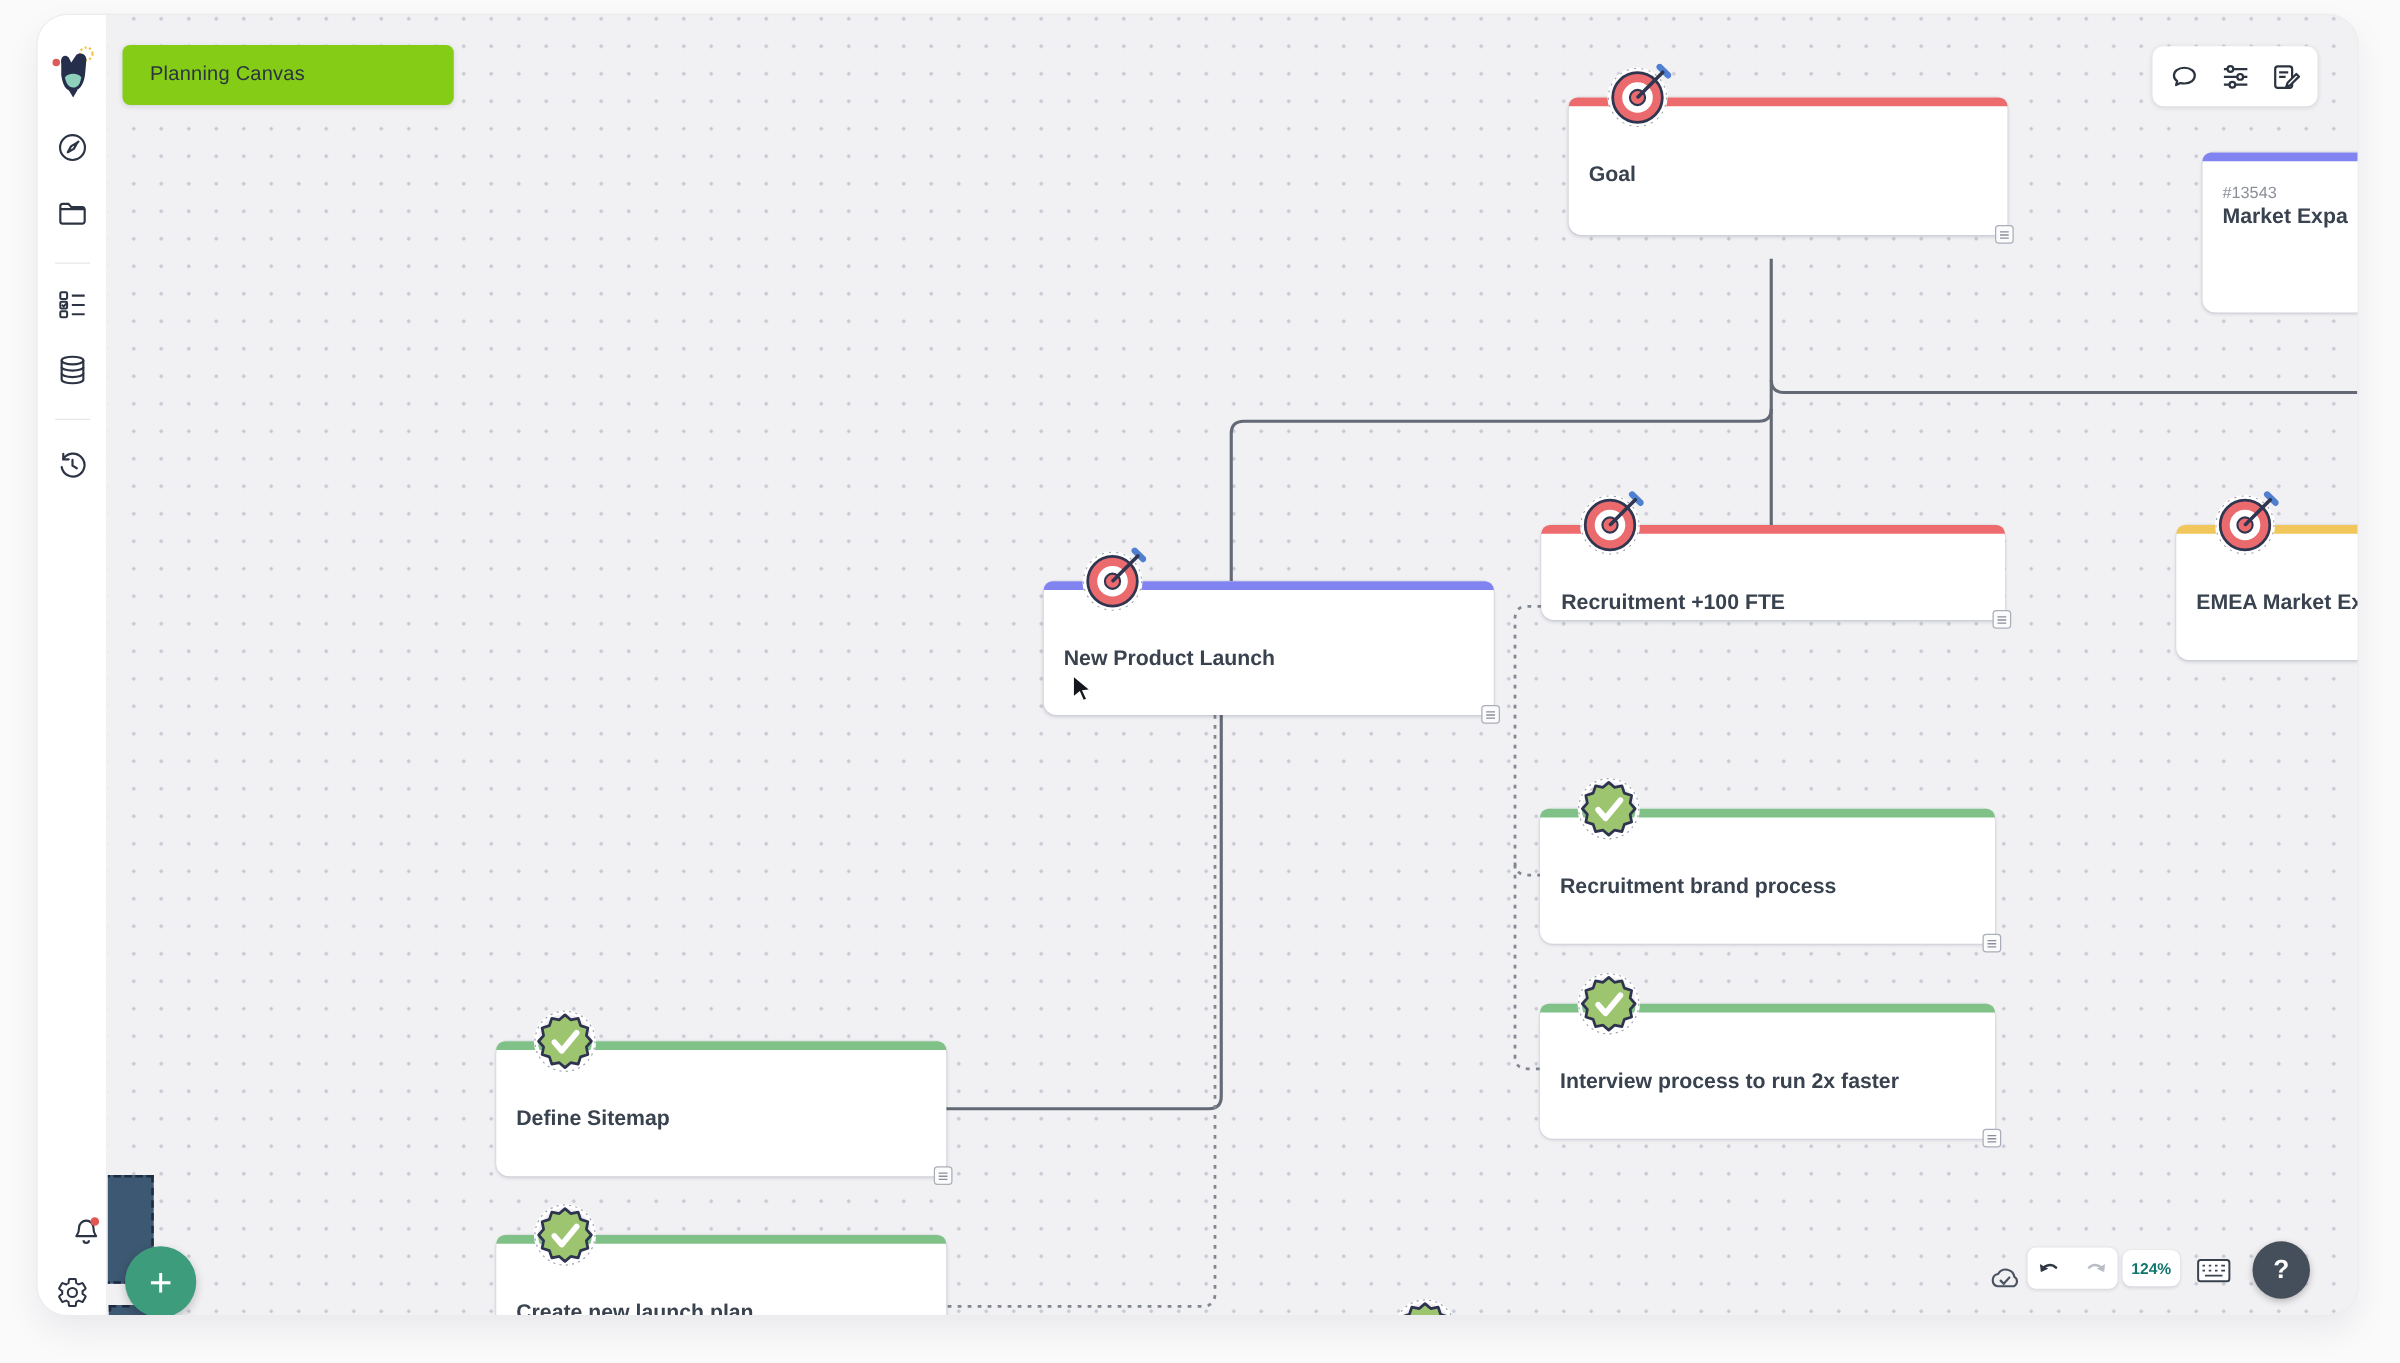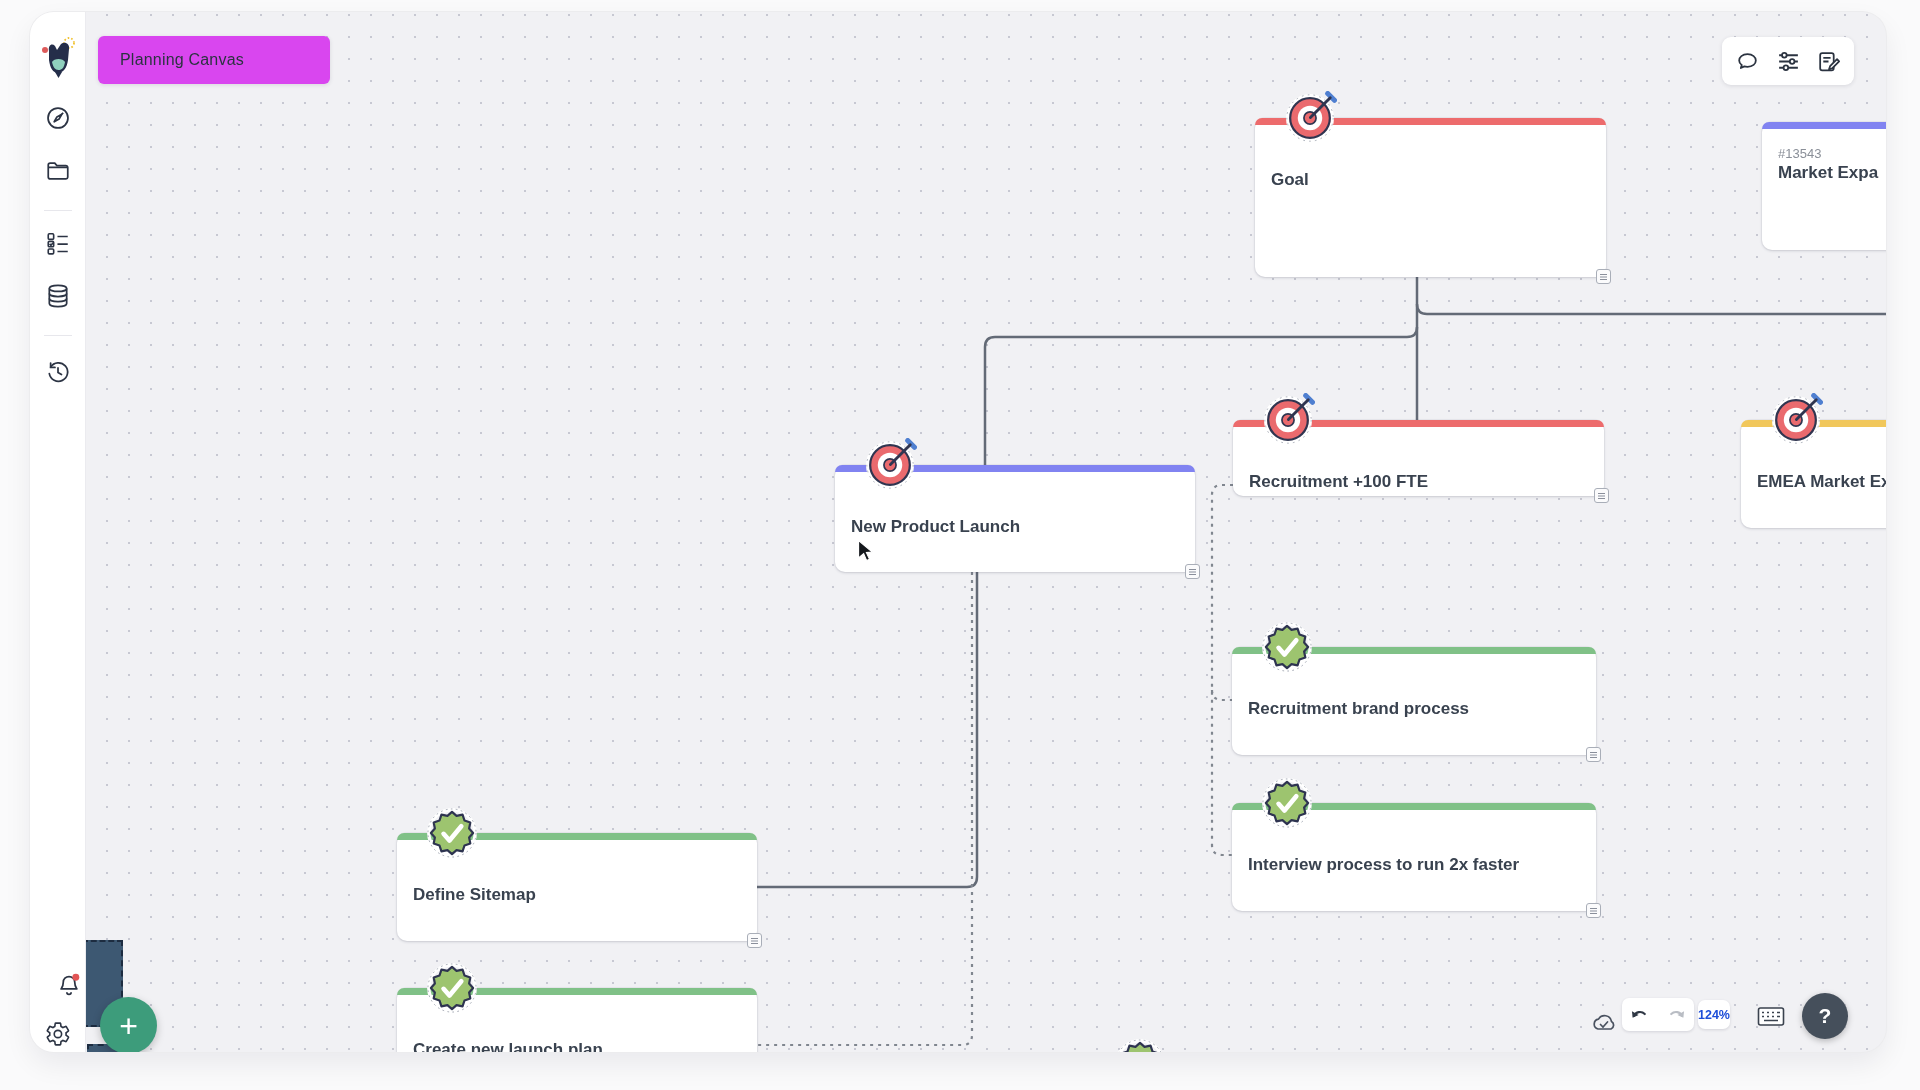--- a/index.html
+++ b/index.html
@@ -18,21 +18,21 @@
   .sidebar { position:absolute; left:0; top:0; width:56px; height:100%; background:#fff;
              border-right:1px solid #ebebef; z-index:20; display:flex; flex-direction:column;
              align-items:center; }
   .side-icon { width:34px; height:34px; display:flex; align-items:center; justify-content:center;
                color:#2c3444; cursor:pointer; position:absolute; left:11px; }
   .side-div { position:absolute; left:14px; width:28px; border-top:1px solid #e7e7ec; }
   .logo { position:absolute; left:8px; top:24px; width:40px; height:44px; }
   .belldot { position:relative; }
 
   
-  .title-pill { position:absolute; left:68px; top:24px; width:232px; height:48px; background:#d946ef;
+  .title-pill { position:absolute; left:68px; top:24px; width:265px; height:48px; background:#84cc16;
                 border-radius:6px; box-shadow:0 1px 4px rgba(30,30,60,.12); z-index:30;
                 display:flex; align-items:center; padding-left:22px; font-size:16px;
                 color:#2b3340; font-weight:500; letter-spacing:.2px; }
   .top-toolbar { position:absolute; left:1692px; top:25px; width:132px; height:48px; background:#fff;
                  border-radius:9px; box-shadow:0 1px 4px rgba(30,30,60,.12); z-index:30;
                  display:flex; align-items:center; justify-content:space-evenly; color:#2b3340; }
   .tool-btn { width:30px; height:30px; display:flex; align-items:center; justify-content:center; cursor:pointer; }
 
   
   .node { position:absolute; background:#fff; border-radius:10px;
@@ -53,21 +53,21 @@
   .ref-title { top:41px; }
 
   
   .dark-node { position:absolute; background:#3d5872; border:2px dashed #1d2c40; z-index:3; }
 
   
   .ctrl { position:absolute; z-index:30; }
   .pill { background:#fff; border-radius:7px; box-shadow:0 1px 3px rgba(30,30,60,.14);
           display:flex; align-items:center; justify-content:center; }
   .undo-pill { left:1592px; top:986px; width:72px; height:33px; gap:14px; }
-  .zoom-pill { left:1668px; top:988px; width:32px; height:29px; font-size:12.5px; font-weight:700; color:#1d4ed8; }
+  .zoom-pill { left:1668px; top:988px; width:46px; height:29px; font-size:12.5px; font-weight:700; color:#0f766e; }
   .kb-btn { left:1726px; top:992px; width:30px; height:24px; display:flex; align-items:center; justify-content:center; }
   .help-btn { left:1772px; top:981px; width:46px; height:46px; border-radius:50%; background:#454f5b;
               color:#fff; font-size:21px; font-weight:700; display:flex; align-items:center;
               justify-content:center; box-shadow:0 2px 6px rgba(0,0,0,.25); cursor:pointer; }
   .cloud-ico { left:1560px; top:998px; width:28px; height:24px; }
   .fab { position:absolute; left:70px; top:985px; width:57px; height:57px; border-radius:50%;
          background:#3d9c7b; color:#fff; z-index:25; display:flex; align-items:center;
          justify-content:center; font-size:32px; font-weight:400; line-height:1;
          box-shadow:0 3px 8px rgba(0,0,0,.22); cursor:pointer; }
 
@@ -114,21 +114,21 @@
     <path d="M1387 315 Q1387 325 1377 325 H965 Q955 325 955 335 V453" fill="none" stroke="#636a76" stroke-width="2.5"></path>
 
     <path d="M727 875 H937 Q947 875 947 865 V560" fill="none" stroke="#636a76" stroke-width="2.5"></path>
 
     <path d="M942 560 V1023 Q942 1033 932 1033 H727" fill="none" stroke="#80868f" stroke-width="2.2" stroke-dasharray="3 5"></path>
 
     <path d="M1203 473 H1192 Q1182 473 1182 483 V833 Q1182 843 1192 843 H1203" fill="none" stroke="#80868f" stroke-width="2.2" stroke-dasharray="3 5"></path>
     <path d="M1182 678 Q1182 688 1192 688 H1203" fill="none" stroke="#80868f" stroke-width="2.2" stroke-dasharray="3 5"></path>
   </svg>
 
-  <div class="node" style="left:1225px; top:66px; width:351px; height:159px;margin-top:40px;">
+  <div class="node" style="left:1225px; top:66px; width:351px; height:110px;">
     <div class="bar bar-red"></div>
     <svg class="node-badge-icon" viewBox="-32 -32 64 64">
         <use href="#target"></use>
       </svg>
     <div class="node-title">Goal</div>
     <div class="mini-icon">
         <svg width="11" height="11" viewBox="0 0 11 11">
           <use href="#minilines"></use>
         </svg>
       </div>

